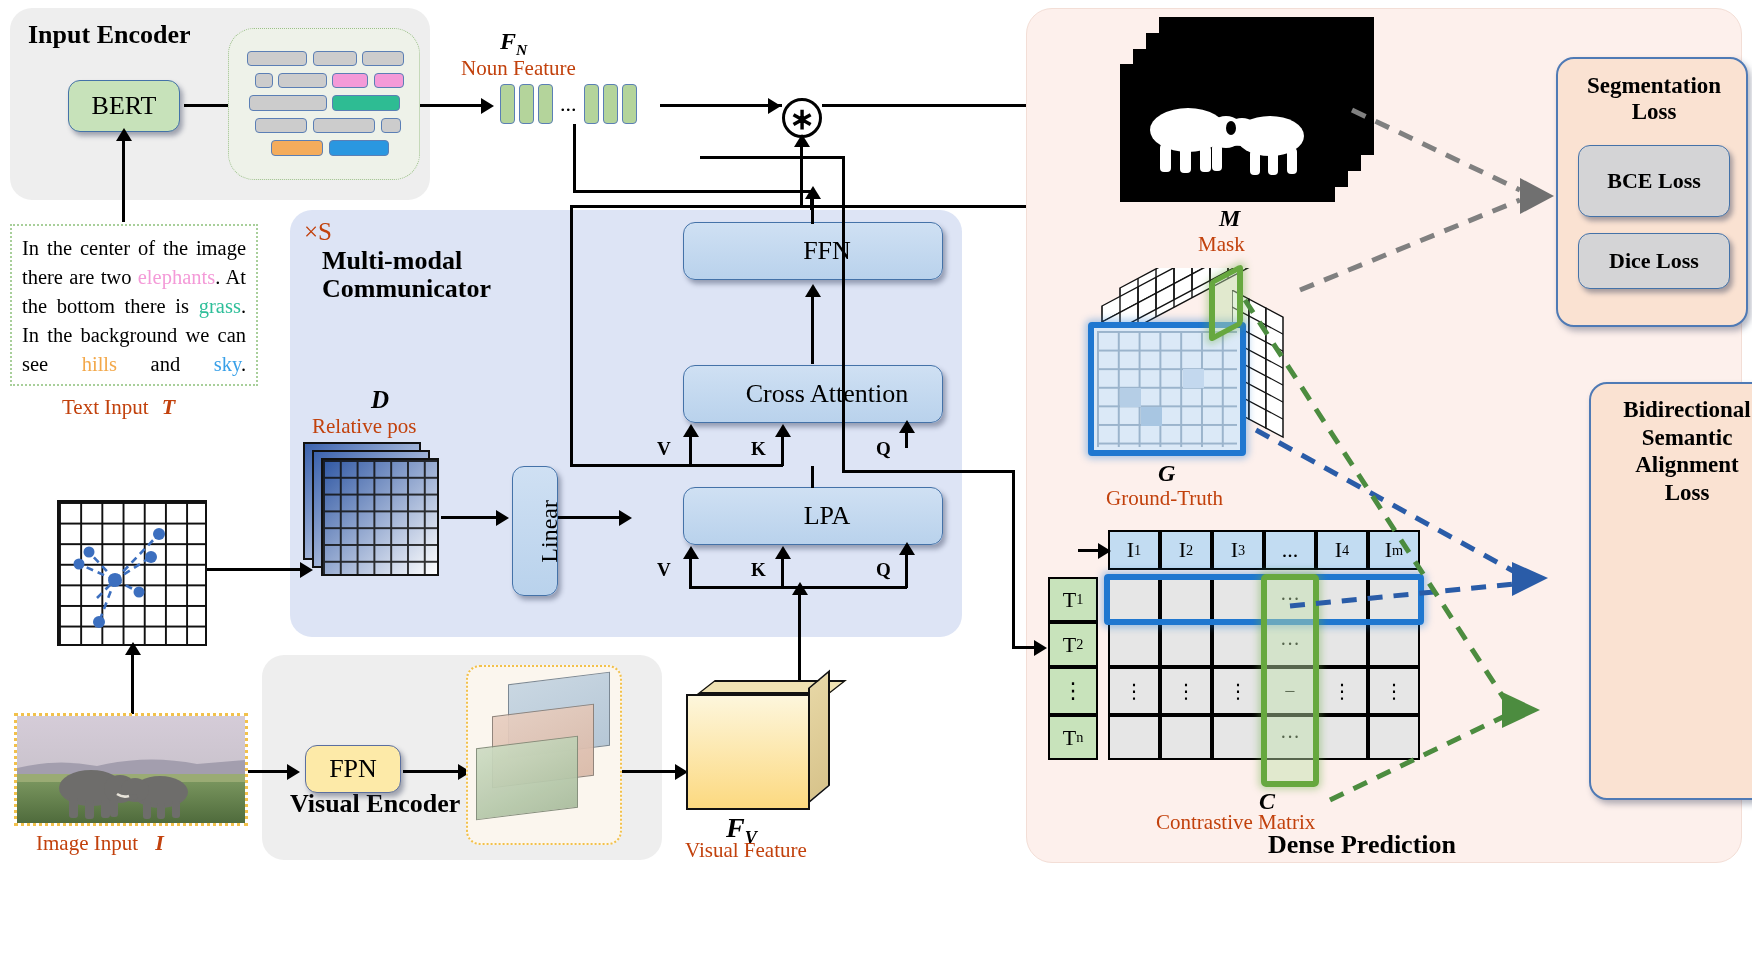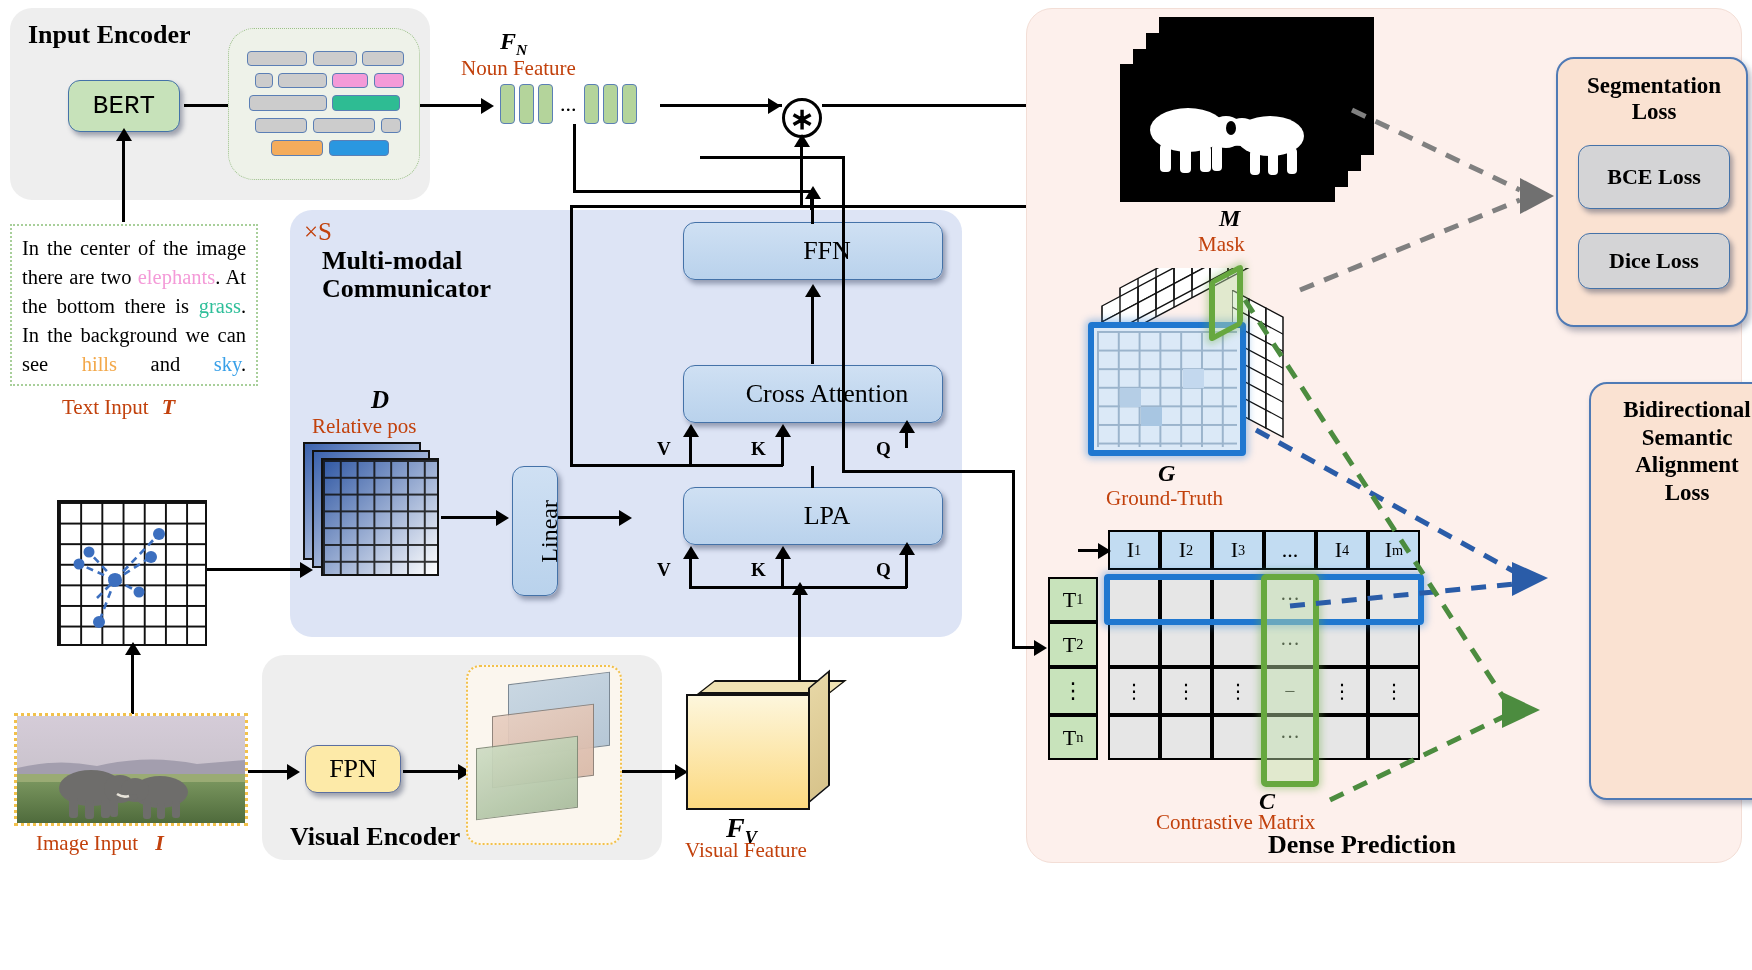--- a/index.html
+++ b/index.html
@@ -93,21 +93,21 @@
 
   .hl-blue-ring { border:6px solid #1f77d0; border-radius:4px; box-shadow:0 0 7px 3px rgba(31,119,208,.35); }
   .hl-green-ring{ border:6px solid #67a83f; border-radius:5px; box-shadow:0 0 7px 3px rgba(103,168,63,.35); background:rgba(190,225,170,.45); }
 </style>
 </head>
 <body>
 
 <div class="abs panel-gray" style="left:10px; top:8px; width:420px; height:192px;"></div>
 <div class="abs panel-title" style="left:28px; top:20px;">Input Encoder</div>
 
-<div class="abs box box-green ctr" style="left:68px; top:80px; width:112px; height:52px; font-size:26px;font-family:Liberation Mono, monospace;">
+<div class="abs box box-green ctr" style="left:68px; top:80px; width:112px; height:52px; font-size:26px;">
   <span>BERT</span>
 </div>
 
 <div class="abs ln hl" style="left:184px; top:104px; width:60px;"></div>
 <div class="abs arrow-r" style="left:243px; top:98px;"></div>
 
 <div class="abs ln vl" style="left:122px; top:132px; height:90px;"></div>
 <div class="abs arrow-u" style="left:116px; top:128px;"></div>
 
 <div class="abs tokbox" style="left:228px; top:28px; width:192px; height:152px;">
@@ -297,21 +297,21 @@
       <path d="M100 78 q6 4 12 2" stroke="#e8e4da" stroke-width="2.6" fill="none"></path>
     </g>
   </svg>
 </div>
 <div class="abs lbl" style="left:36px; top:830px;">
   <span>Image Input</span>
   <span class="lbl-b" style="margin-left:12px;">I</span>
 </div>
 
 <div class="abs panel-gray" style="left:262px; top:655px; width:400px; height:205px;"></div>
-<div class="abs panel-title" style="left:290px; top:822px;">Visual Encoder</div>
+<div class="abs panel-title" style="left:290px; top:789px;">Visual Encoder</div>
 
 <div class="abs ln hl" style="left:248px; top:770px; width:40px;"></div>
 <div class="abs arrow-r" style="left:287px; top:764px;"></div>
 
 <div class="abs box box-yellow ctr" style="left:305px; top:745px; width:96px; height:48px; font-size:26px;">
   <span>FPN</span>
 </div>
 <div class="abs ln hl" style="left:403px; top:770px; width:56px;"></div>
 <div class="abs arrow-r" style="left:458px; top:764px;"></div>
 
@@ -533,21 +533,21 @@
     <path d="M1330 800 L1505 716"></path>
   </g>
   <path d="M1502 692 L1540 710 L1502 728 Z" fill="#4c8c3f"></path>
 </svg>
 
 <div class="abs" style="left:1556px; top:57px; width:192px; height:270px; background:#fae2d2; border:2px solid #4f7ab5; border-radius:18px; box-shadow:3px 4px 6px rgba(40,50,80,.35);">
   <div class="abs ctr" style="left:0; top:14px; width:192px; flex-direction:column; font-weight:bold; font-size:23px; line-height:1.15;">
     <span>Segmentation</span>
     <span>Loss</span>
   </div>
-  <div class="abs box box-gray ctr" style="left:20px; top:86px; width:152px; height:64px; font-size:22px; font-weight:bold;">
+  <div class="abs box box-gray ctr" style="left:20px; top:86px; width:152px; height:72px; font-size:22px; font-weight:bold;">
     <span>BCE Loss</span>
   </div>
   <div class="abs box box-gray ctr" style="left:20px; top:174px; width:152px; height:56px; font-size:22px; font-weight:bold;">
     <span>Dice Loss</span>
   </div>
 </div>
 
 <div class="abs" style="left:1556px; top:382px; width:192px; height:418px; background:#fae2d2; border:2px solid #4f7ab5; border-radius:18px; box-shadow:3px 4px 6px rgba(40,50,80,.35);margin-left:33px;">
   <div class="abs ctr" style="left:0; top:12px; width:192px; flex-direction:column; font-weight:bold; font-size:23px; line-height:1.2;">
     <span>Bidirectional</span>

